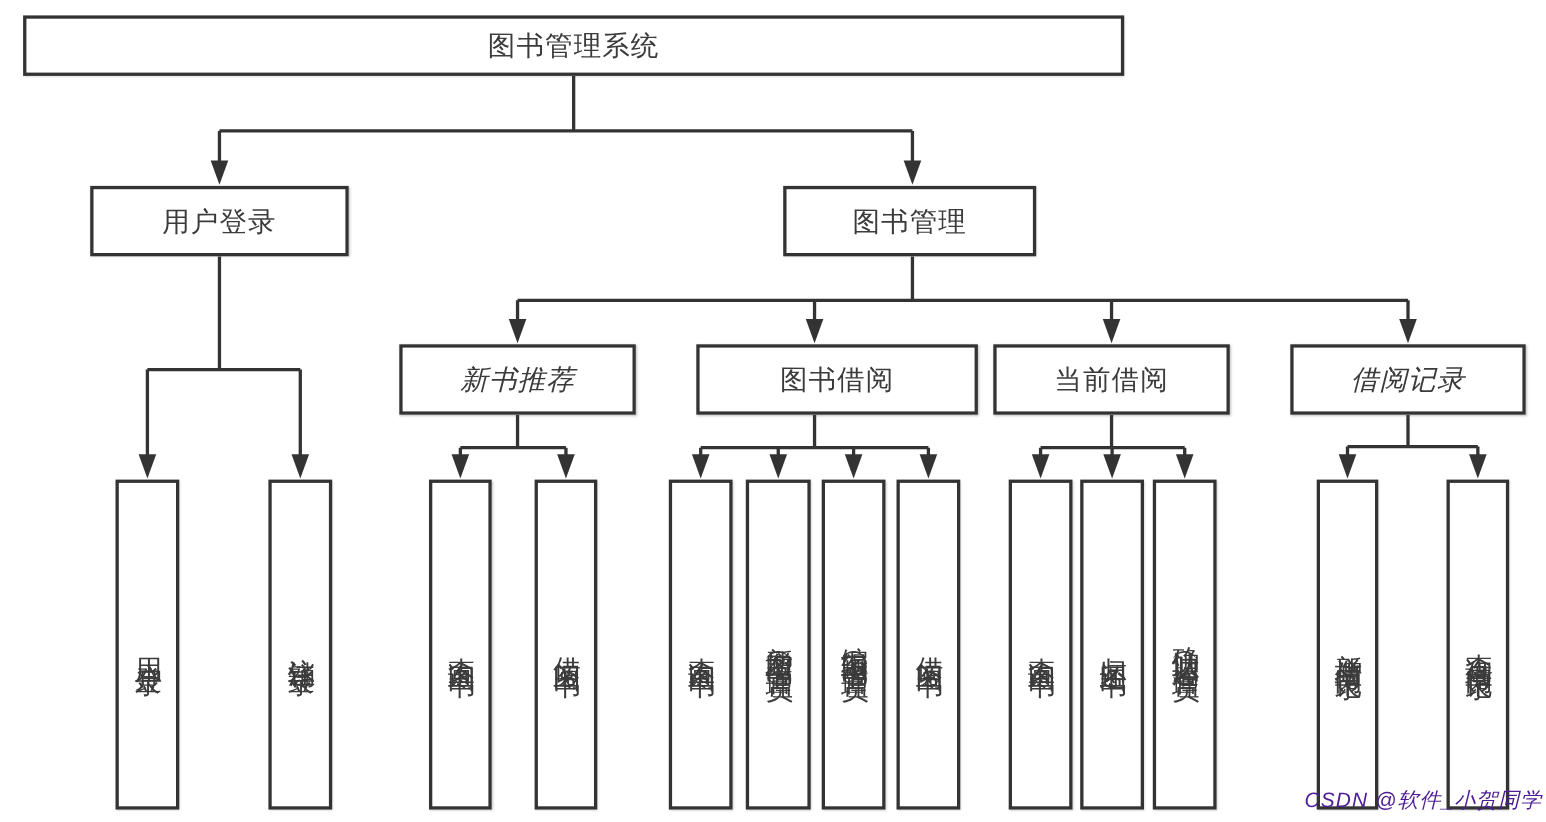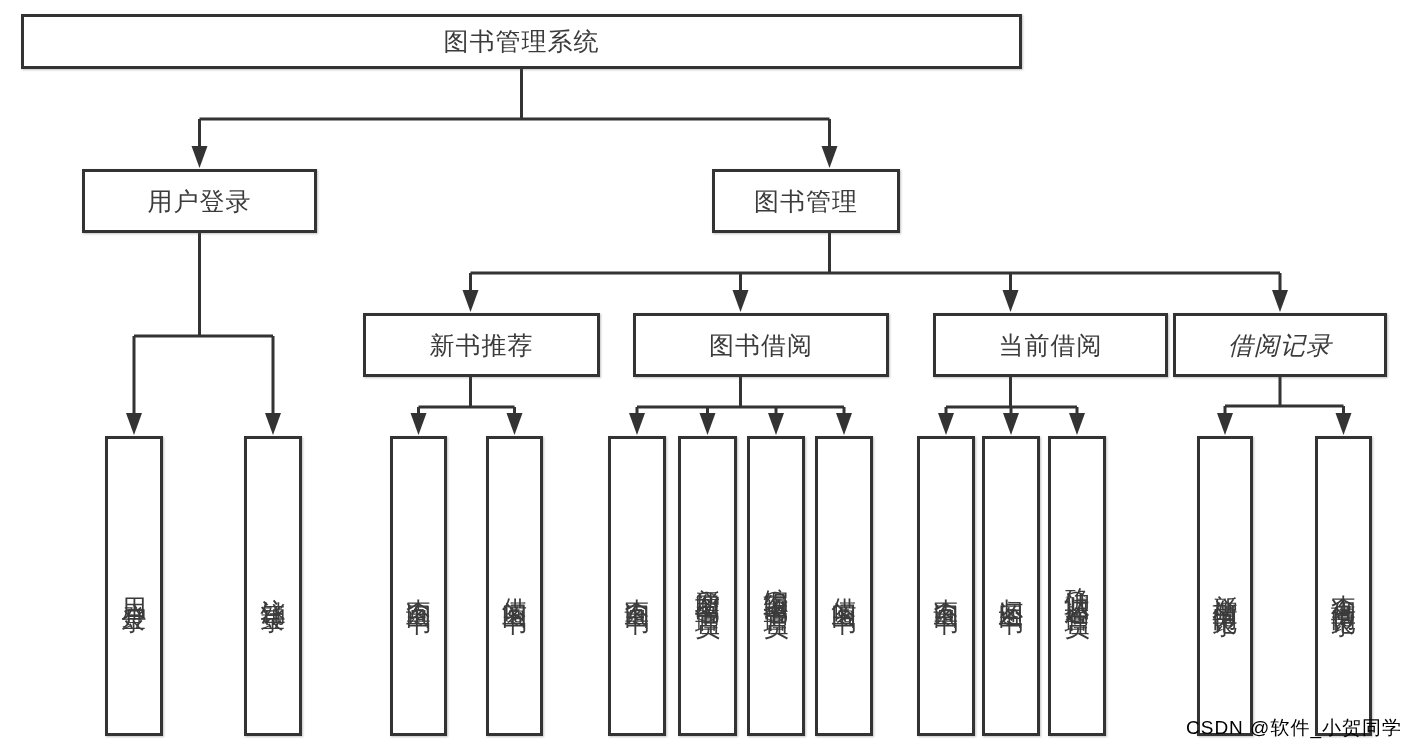--- a/index.html
+++ b/index.html
@@ -58,23 +58,24 @@
     writing-mode: vertical-rl;
     text-orientation: mixed;
     letter-spacing: 4px;
     line-height: 1;
   }
   .watermark {
     position: absolute;
     left: 1186px;
     top: 715px;
     font-size: 19px;
-    color: #000000;
+    color: #4c1d95;
     letter-spacing: 1px;
     white-space: nowrap;
+    font-style: italic;
   }
 </style>
 </head>
 <body>
 
 <div class="canvas">
 
   <svg class="connectors" viewBox="0 0 1405 747">
 
     <g>
@@ -125,31 +126,31 @@
     </g>
   </svg>
 
   <div class="node" style="left:21px; top:14px; width:1001px; height:55px;">
     <span>图书管理系统</span>
   </div>
 
   <div class="node" style="left:82px; top:169px; width:235px; height:64px;">
     <span>用户登录</span>
   </div>
-  <div class="node" style="left:712px; top:169px; width:188px; height:64px;">
+  <div class="node" style="left:712px; top:169px; width:230px; height:64px;">
     <span>图书管理</span>
   </div>
 
-  <div class="node" style="left:363px; top:313px; width:237px; height:64px;">
+  <div class="node" style="left:363px; top:313px; width:215px; height:64px;font-style:italic;">
     <span>新书推荐</span>
   </div>
   <div class="node" style="left:633px; top:313px; width:256px; height:64px;">
     <span>图书借阅</span>
   </div>
-  <div class="node" style="left:903px; top:313px; width:235px; height:64px;margin-left:30px;">
+  <div class="node" style="left:903px; top:313px; width:215px; height:64px;">
     <span>当前借阅</span>
   </div>
   <div class="node" style="left:1173px; top:313px; width:214px; height:64px;font-style:italic;">
     <span>借阅记录</span>
   </div>
 
   <div class="leaf" style="left:105px; width:58px;">
     <span class="vtext">用户登录</span>
   </div>
   <div class="leaf" style="left:244px; width:58px;">

